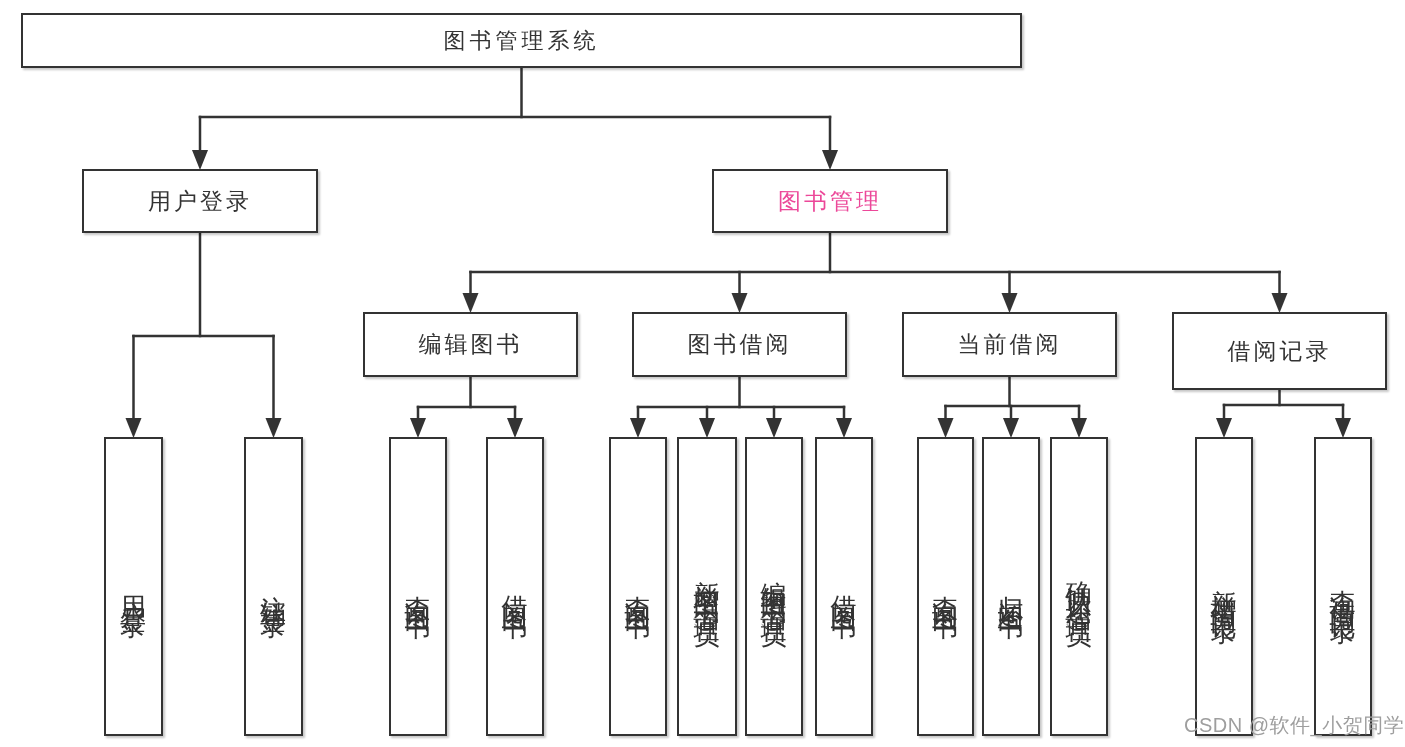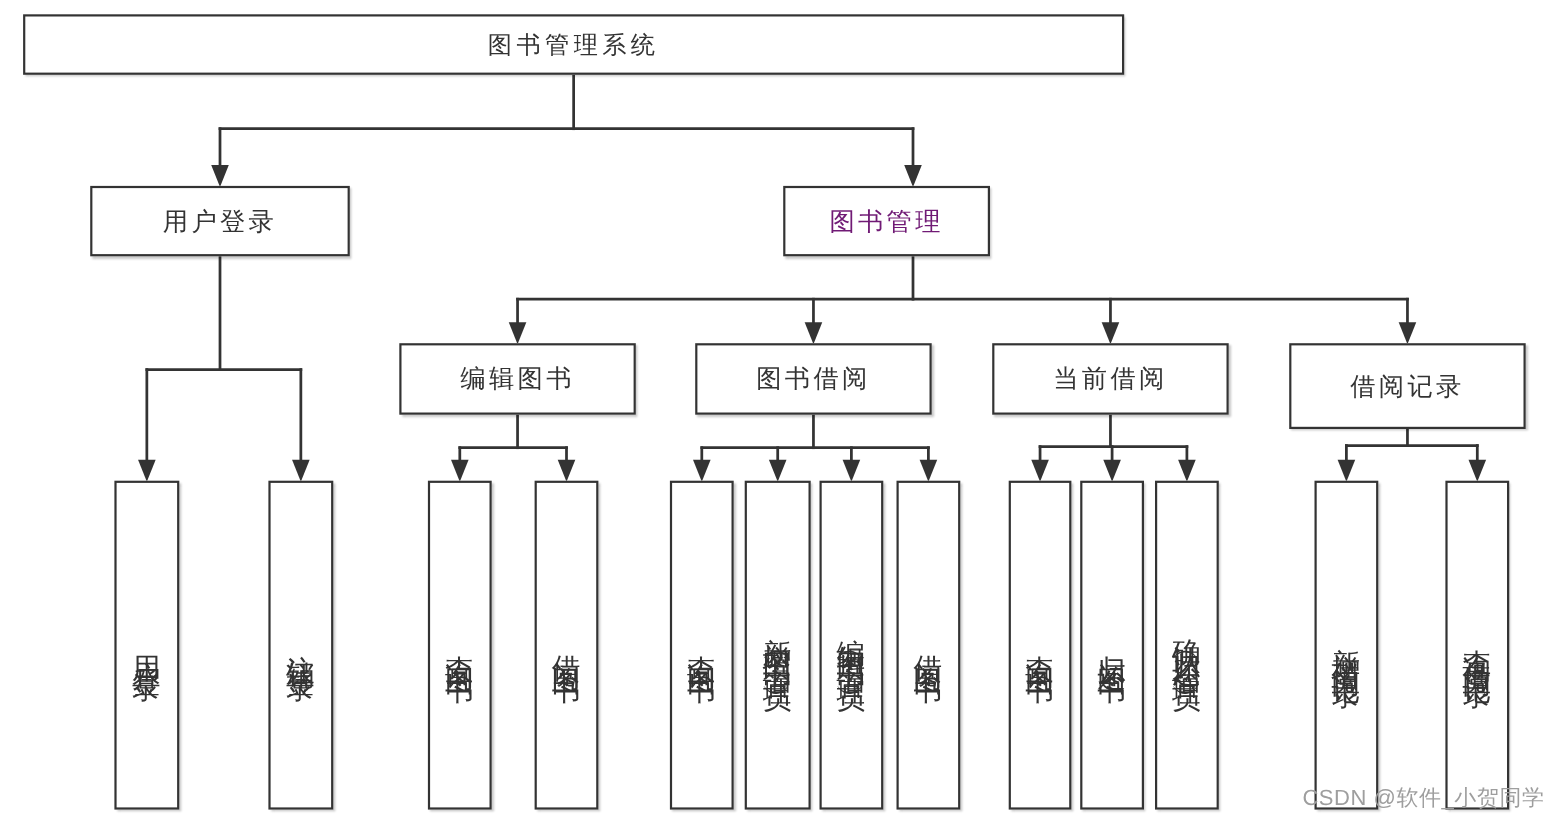--- a/index.html
+++ b/index.html
@@ -119,21 +119,21 @@
       <polygon points="1335,418 1351,418 1343,438" fill="#333333"></polygon>
     </svg>
 
   <div id="watermark" style="color: rgb(158, 158, 158);">CSDN @软件_小贺同学</div>
 <div class="node h root" style="left: 21px; top: 13px; width: 1001px; height: 55px; border-color: rgb(51, 51, 51); color: rgb(51, 51, 51); text-align: right;">
       <span>图书管理系统</span>
     </div>
     <div class="node h" style="left: 82px; top: 169px; width: 236px; height: 64px; border-color: rgb(51, 51, 51); color: rgb(51, 51, 51);">
       <span>用户登录</span>
     </div>
-    <div class="node h" style="left: 712px; top: 169px; width: 188px; height: 64px; border-color: rgb(51, 51, 51); color: #701a75;">
+    <div class="node h" style="left: 712px; top: 169px; width: 236px; height: 64px; border-color: rgb(51, 51, 51); color: #ec4899;">
       <span>图书管理</span>
     </div>
     <div class="node h" style="left: 363px; top: 312px; width: 215px; height: 65px; border-color: rgb(51, 51, 51); color: rgb(51, 51, 51);">
       <span>编辑图书</span>
     </div>
     <div class="node h" style="left: 632px; top: 312px; width: 215px; height: 65px; border-color: rgb(51, 51, 51); color: rgb(51, 51, 51);">
       <span>图书借阅</span>
     </div>
     <div class="node h" style="left: 902px; top: 312px; width: 215px; height: 65px; border-color: rgb(51, 51, 51); color: rgb(51, 51, 51);">
       <span>当前借阅</span>

